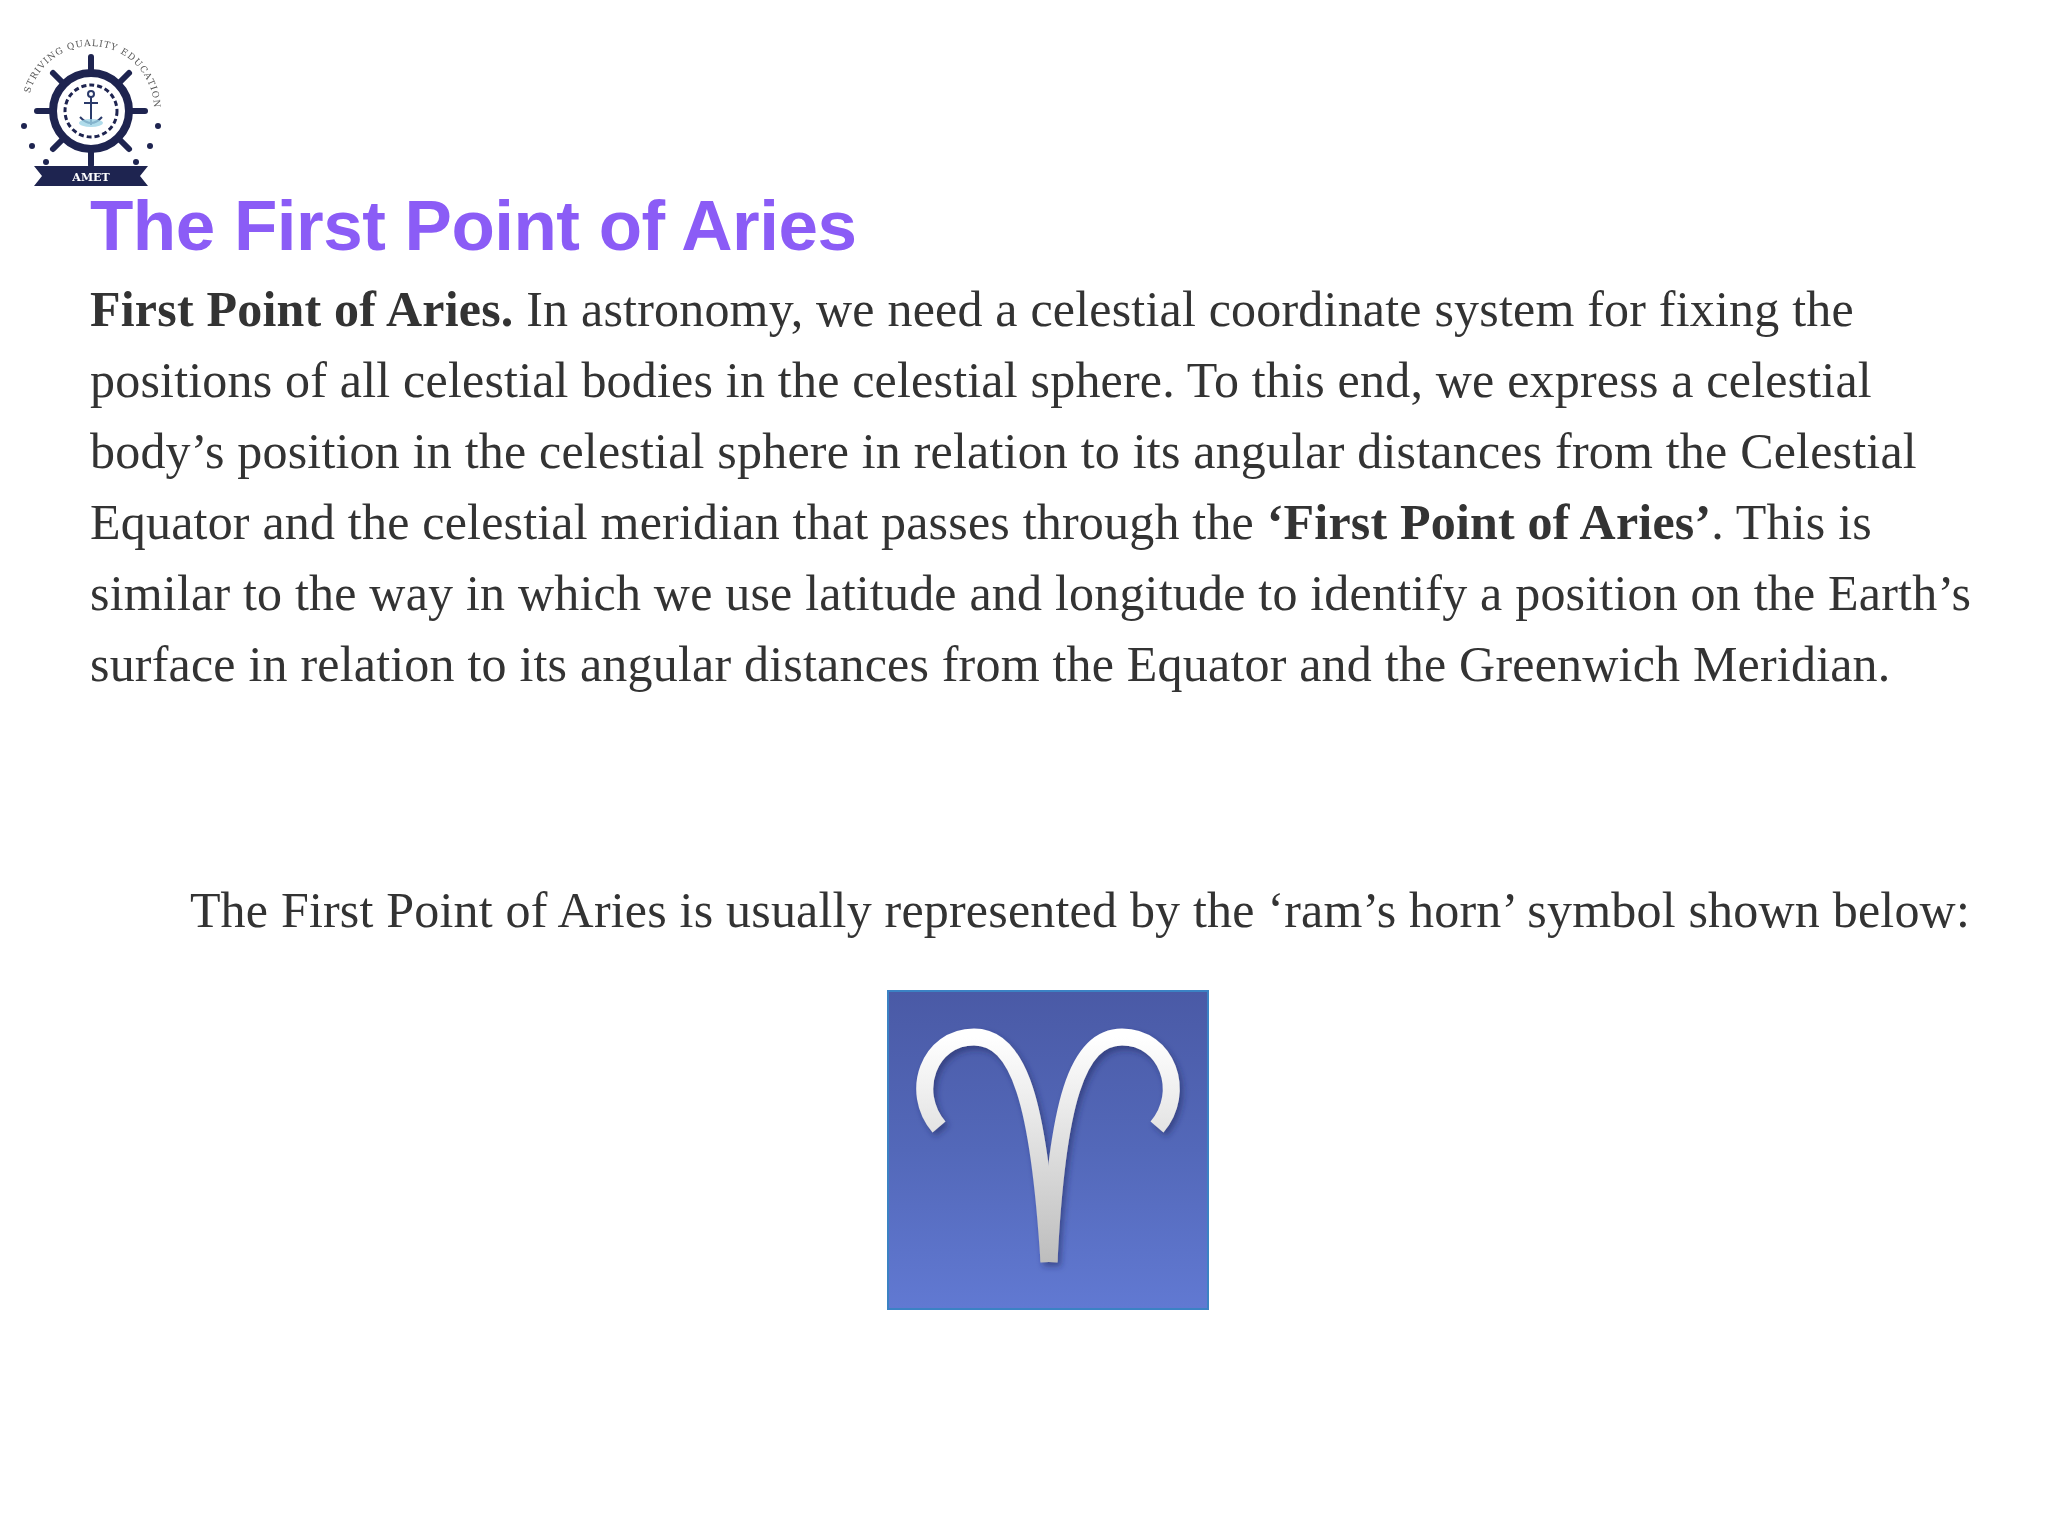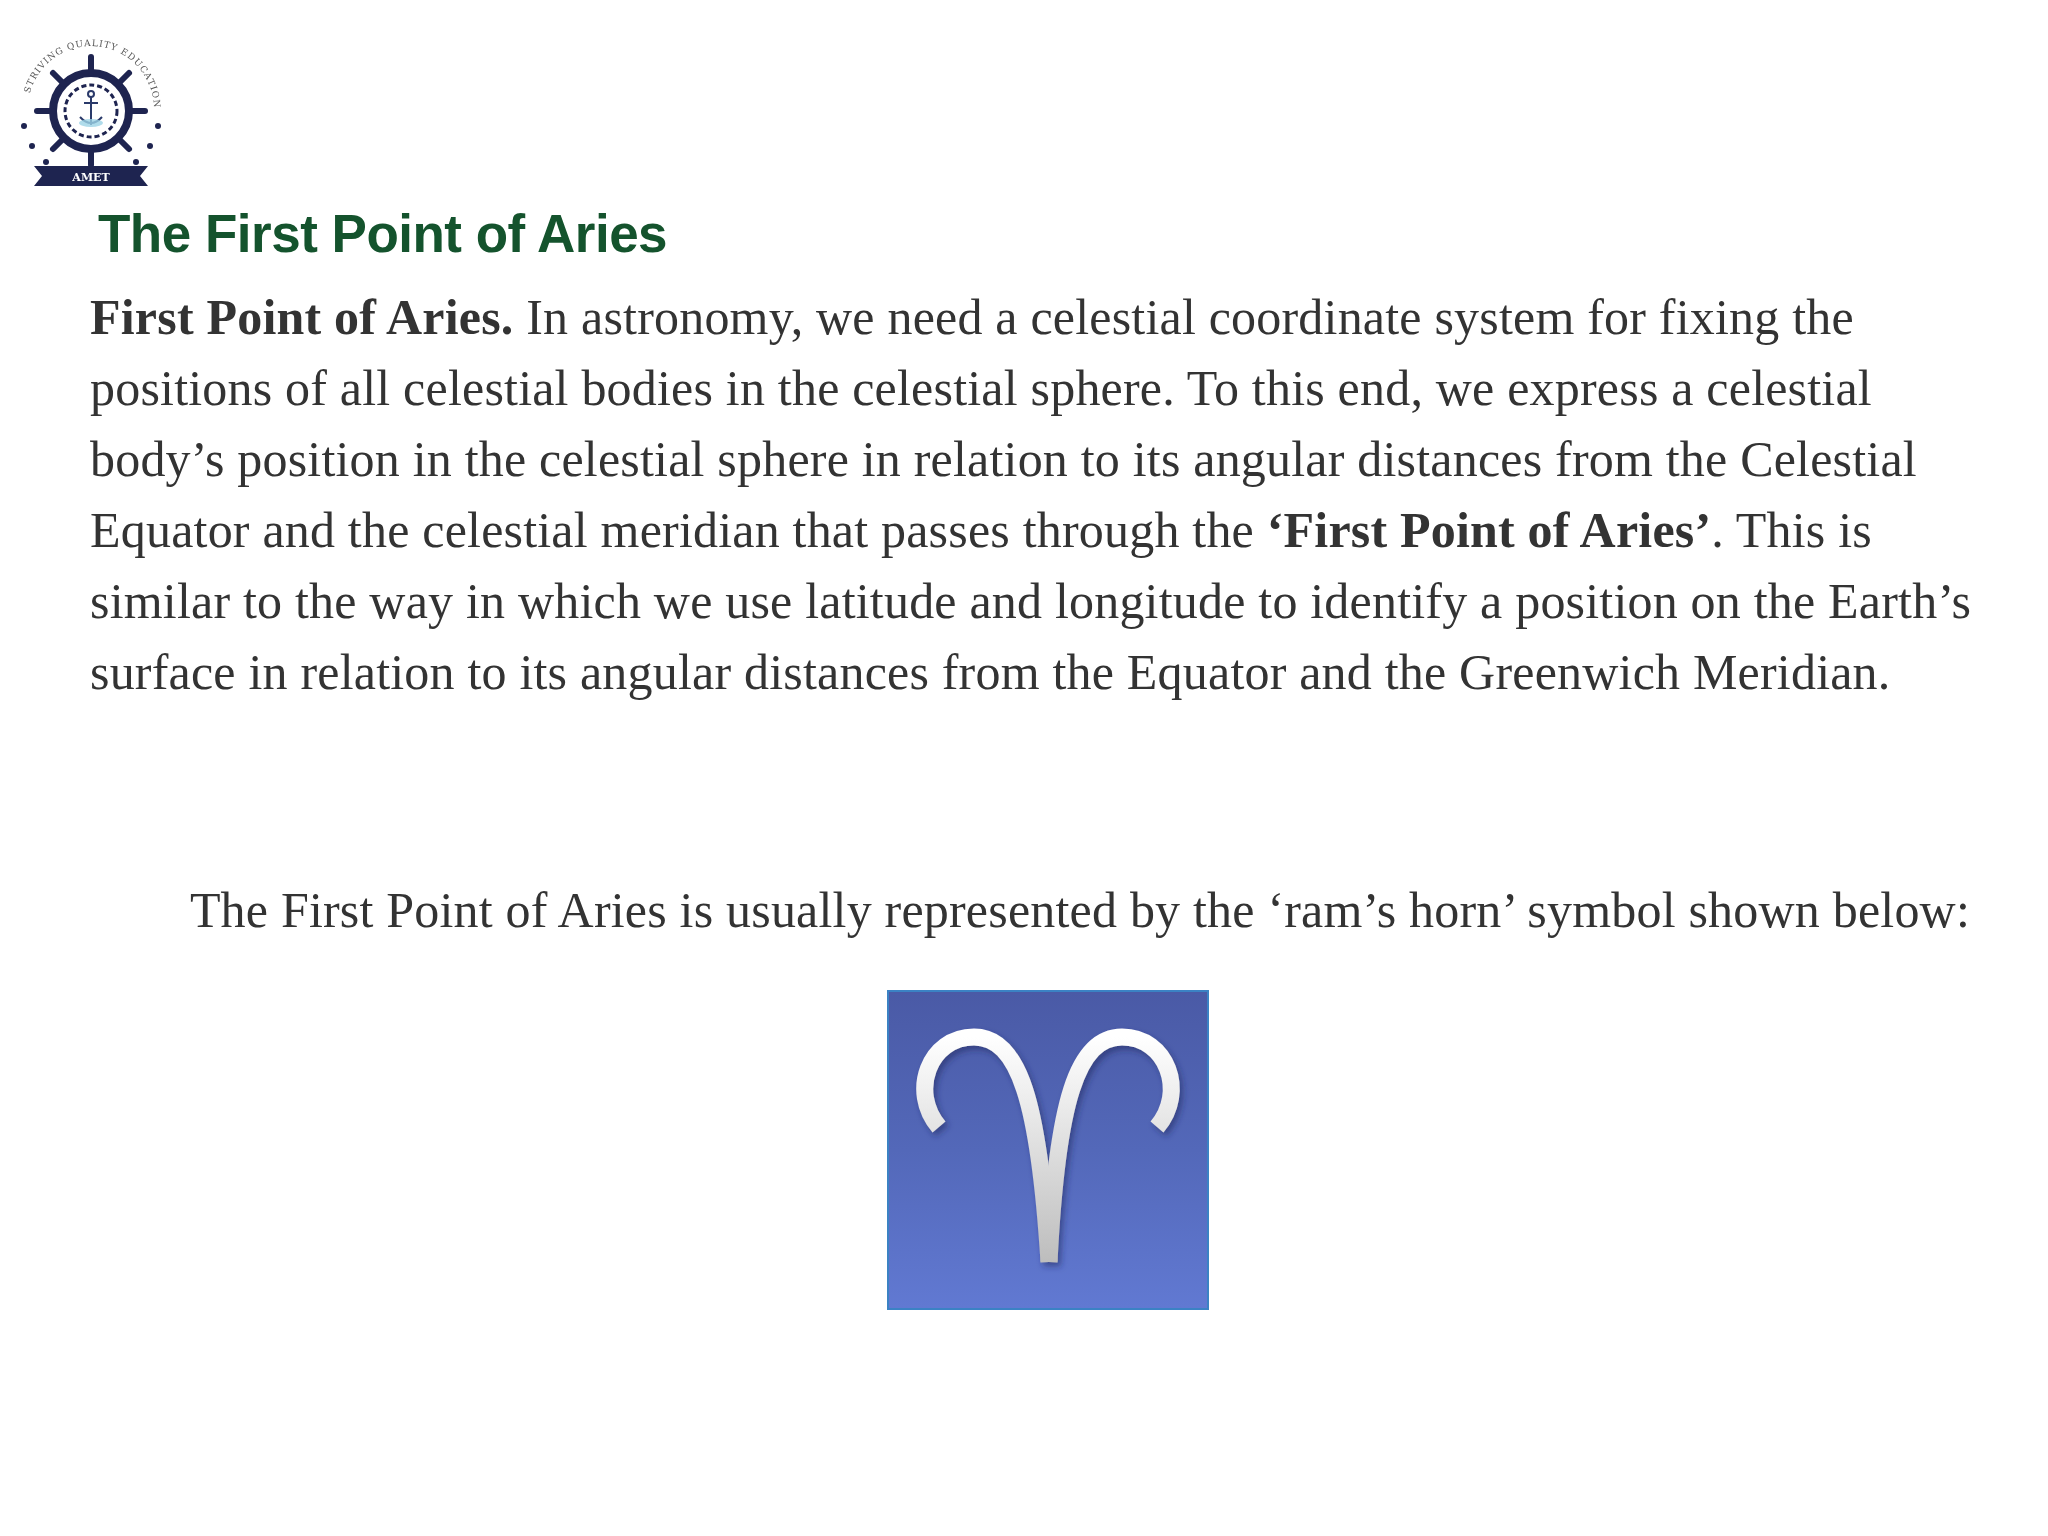--- a/index.html
+++ b/index.html
@@ -5,33 +5,33 @@
   html, body { margin: 0; padding: 0; }
   body {
     width: 2048px; height: 1536px; background: #ffffff;
     position: relative; overflow: hidden;
     font-family: "DejaVu Serif", "Liberation Serif", serif;
   }
   .logo {
     position: absolute; left: 6px; top: 14px; width: 170px; height: 175px;
   }
   .title {
-    position: absolute; left: 90px; top: 188px; margin: 8px;
+    position: absolute; left: 90px; top: 188px; margin: 0;
     font-family: "Liberation Sans", "DejaVu Sans", sans-serif;
-    font-weight: bold; font-size: 53px; color: #14532d; letter-spacing: -0.5px;
+    font-weight: bold; font-size: 71px; color: #8b5cf6; letter-spacing: -0.5px;
     line-height: 76px;
   }
   .para {
     position: absolute; left: 90px; margin: 0; color: #333333;
     font-family: "Liberation Serif", "DejaVu Serif", serif;
     font-size: 50px; line-height: 71px; width: 1900px;
     letter-spacing: 0.2px;
   }
   .para b { font-weight: bold; color: #333333; }
-  .p1 { top: 274px; margin-top: 8px; }
+  .p1 { top: 274px; }
   .p2 { top: 880px; line-height: 60px; text-align: right; }
   .symbol {
     position: absolute; left: 887px; top: 990px; width: 322px; height: 320px;
     border: 2px solid #3b82c4; box-sizing: border-box;
     background: linear-gradient(to bottom, #4a5aa6 0%, #5368b9 50%, #6179d2 100%);
   }
   .symbol svg { position: absolute; left: 0; top: 0; }
 </style>
 </head>
 <body>

